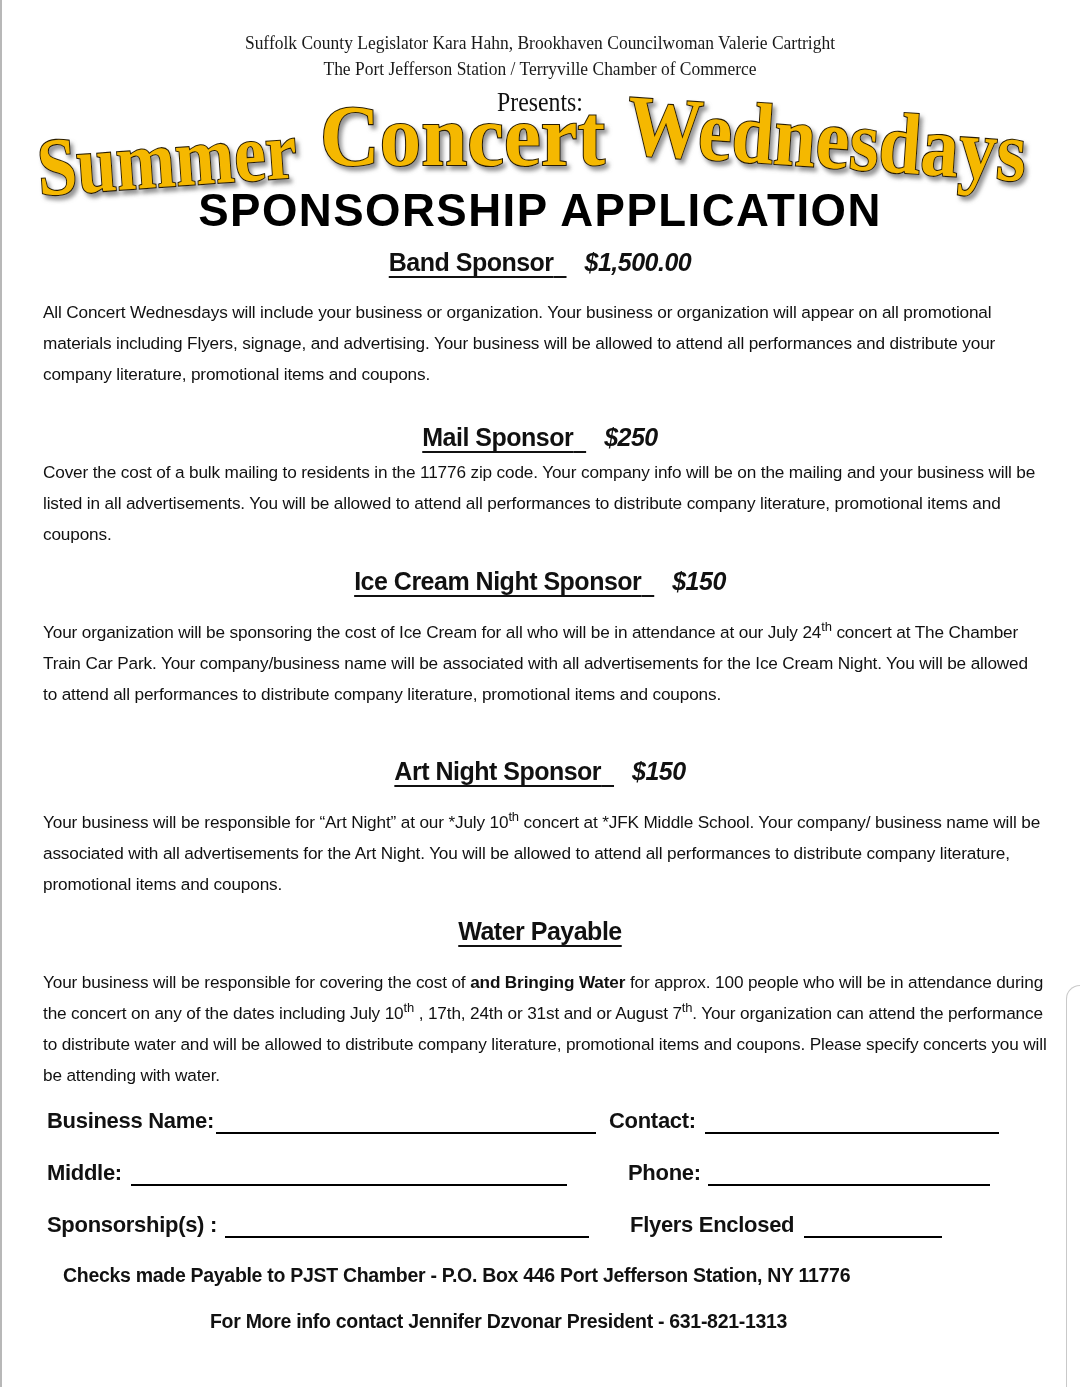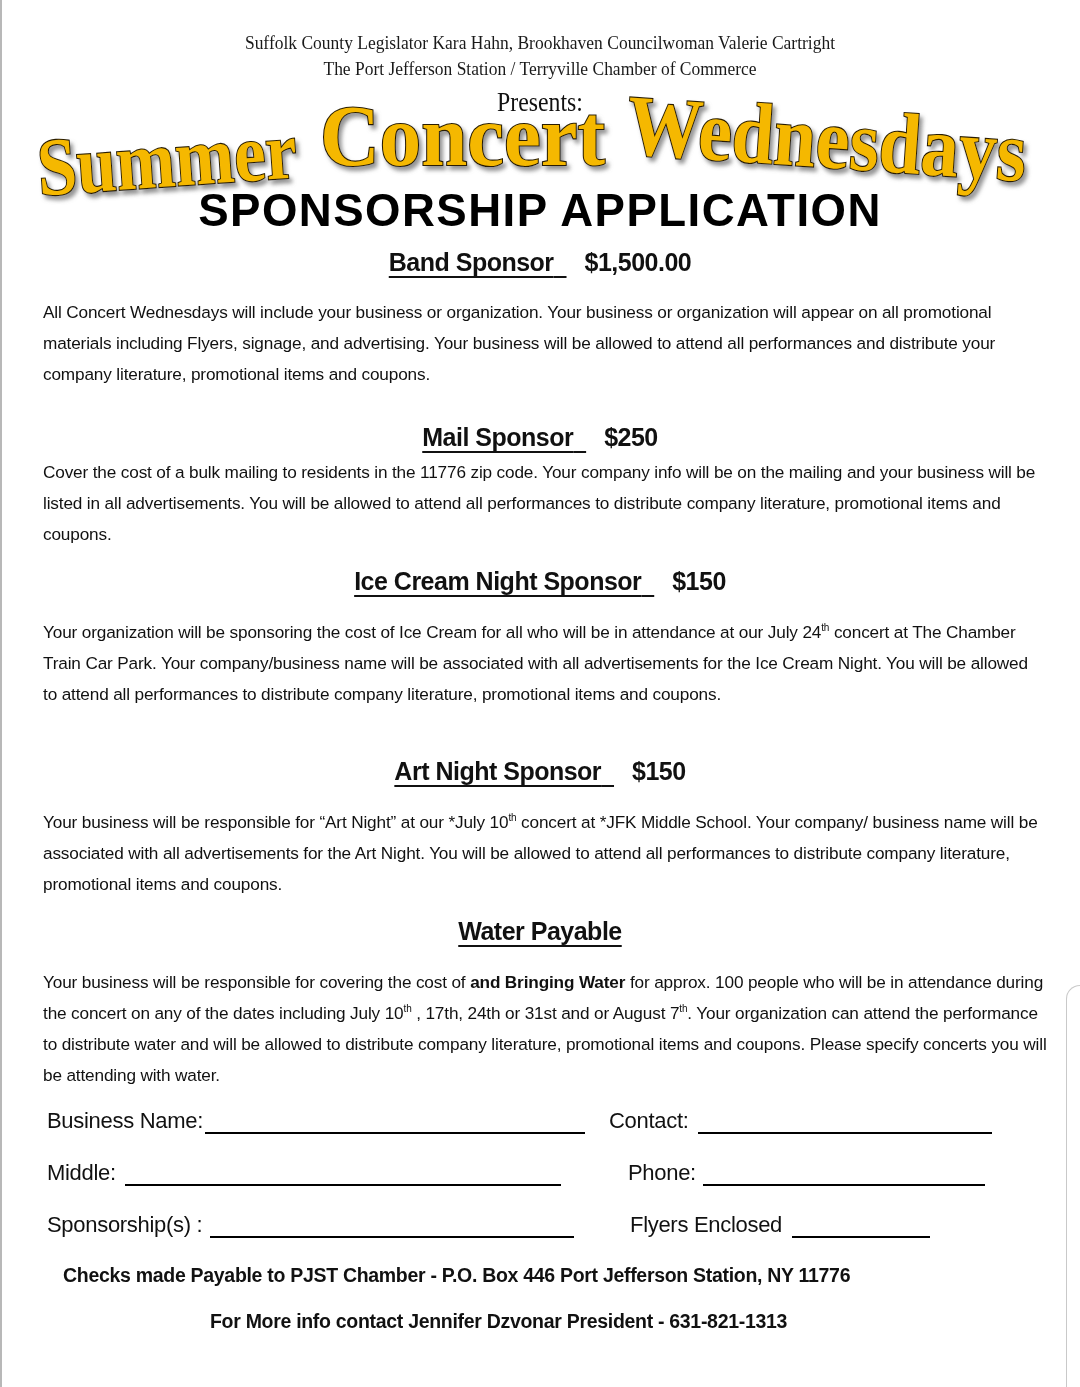--- a/index.html
+++ b/index.html
@@ -34,30 +34,30 @@
   }
   .section-head {
     position: absolute; left: 0; width: 1080px; text-align: center;
     font-family: "Liberation Sans", "DejaVu Sans", sans-serif; font-size: 25px; font-weight: 700;
     letter-spacing: -0.5px;
   }
   .section-head .name {
     text-decoration: underline; text-decoration-thickness: 2px; text-underline-offset: 5px;
   }
   .section-head .pad { text-decoration: underline; text-decoration-thickness: 2px; text-underline-offset: 5px; white-space: pre; }
-  .section-head .price { margin-left: 18px; }
+  .section-head .price { font-style: italic; margin-left: 18px; }
   .para {
     position: absolute; left: 43px; width: 1000px;
     font-family: "Liberation Sans", "DejaVu Sans", sans-serif; font-size: 17.2px;
     line-height: 31px; color: #111; letter-spacing: -0.15px;
   }
-  .para sup { font-size: 10px; line-height: 0; margin-top: 44px; }
+  .para sup { font-size: 13px; line-height: 0; margin-top: 44px; }
   .form-row {
     position: absolute; left: 47px; width: 1000px; height: 34px;
-    font-family: "Liberation Sans", "DejaVu Sans", sans-serif; font-size: 22px; font-weight: 400;
+    font-family: "Liberation Sans", "DejaVu Sans", sans-serif; font-size: 22px; font-weight: 700;
   }
   .field { position: absolute; top: 0; display: flex; align-items: flex-end; }
   .field .label { white-space: nowrap; letter-spacing: -0.3px; }
   .field .blank { border-bottom: 2.5px solid #000; height: 24px; margin-left: 6px; }
   .footer-line {
     position: absolute; font-family: "Liberation Sans", "DejaVu Sans", sans-serif;
     font-size: 19.5px; font-weight: 700; letter-spacing: -0.3px; color: #111;
   }
 </style>
 </head>

